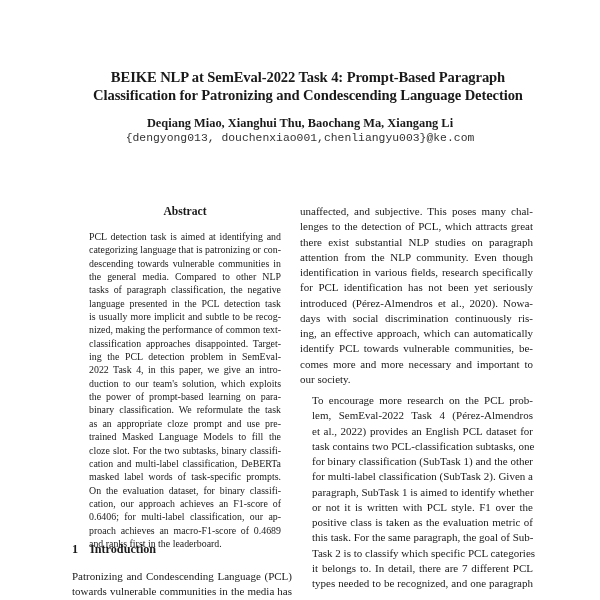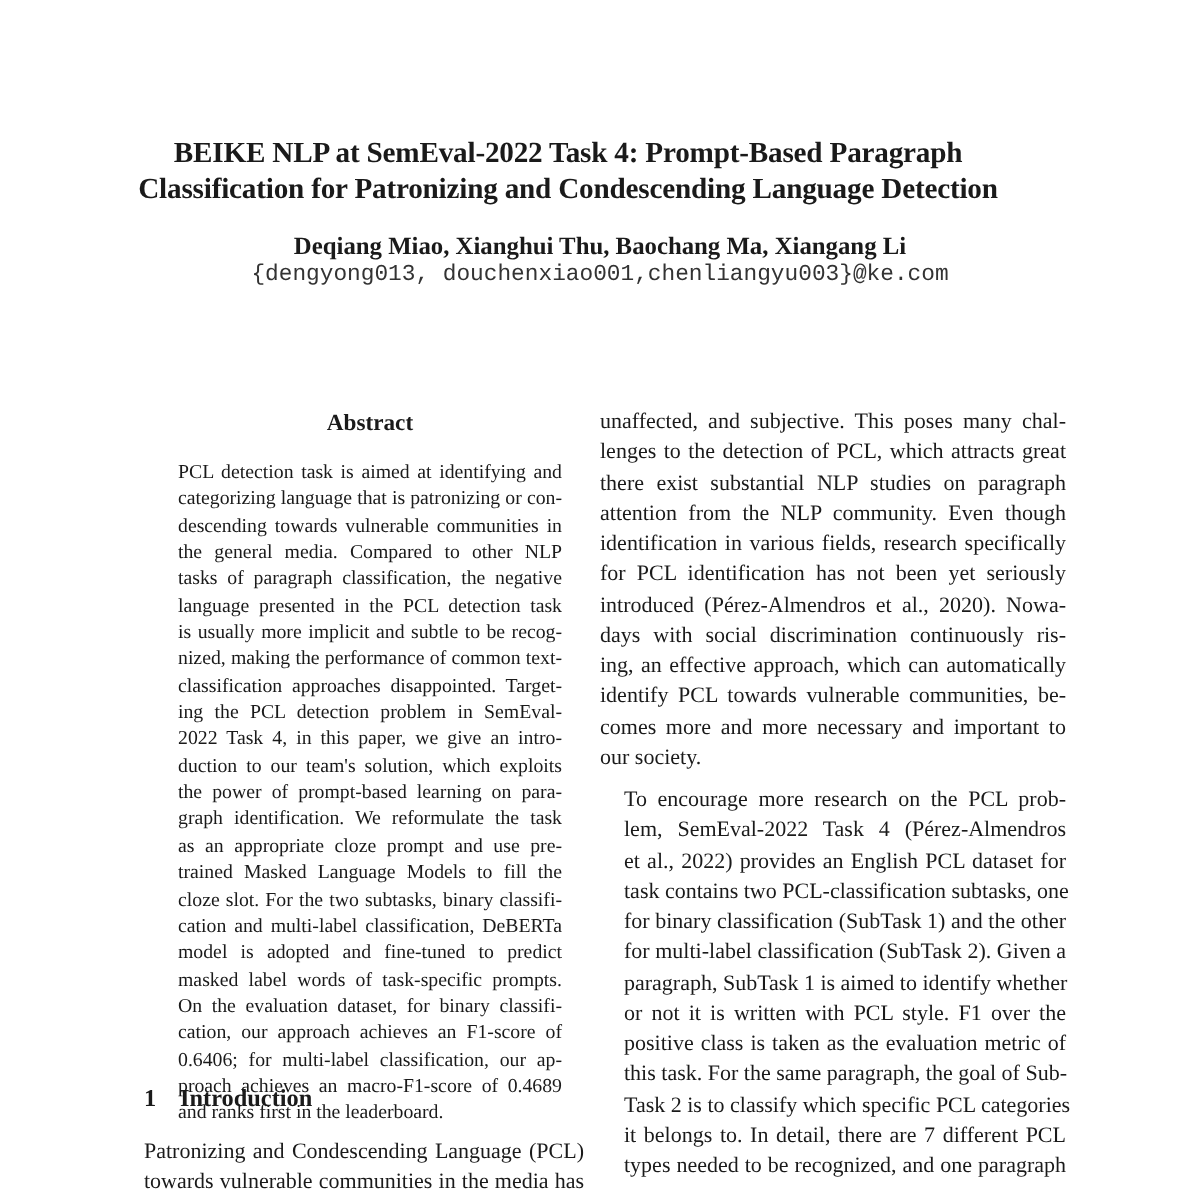--- a/index.html
+++ b/index.html
@@ -1,18 +1,18 @@
 <!DOCTYPE html>
 <html><head>
 <meta charset="utf-8">
 <style>
   html, body { margin: 0; padding: 0; background: #ffffff; }
   body { width: 600px; height: 600px; overflow: hidden; position: relative;
          font-family: "Liberation Serif", "DejaVu Serif", serif; color: #1a1a1a; }
-  .title { position: absolute; left: 44px; top: 68px; width: 480px; text-align: center;
+  .title { position: absolute; left: 68px; top: 68px; width: 480px; text-align: center;
            font-weight: bold; font-size: 14.6px; line-height: 18px; letter-spacing: -0.1px; }
   .authors { position: absolute; left: 60px; top: 116px; width: 480px; text-align: center;
              font-size: 12.4px; line-height: 15.3px; }
   .authors .b { font-weight: bold; }
   .authors sup { font-size: 8px; }
   .email { font-family: "Liberation Mono", "DejaVu Sans Mono", monospace; font-size: 11.4px; color: #333; }
   .abstract-head { position: absolute; left: 90px; width: 190px; top: 205px; text-align: center;
                    font-weight: bold; font-size: 11.6px; }
   .abstract-body { position: absolute; left: 89px; width: 192px; top: 230px;
                    font-size: 9.9px; line-height: 13.35px; text-align: justify; hyphens: manual; }
@@ -48,26 +48,25 @@
     <span class="line">the general media.  Compared to other NLP</span>
     <span class="line">tasks of paragraph classification, the negative</span>
     <span class="line">language presented in the PCL detection task</span>
     <span class="line">is usually more implicit and subtle to be recog-</span>
     <span class="line">nized, making the performance of common text-</span>
     <span class="line">classification approaches disappointed. Target-</span>
     <span class="line">ing the PCL detection problem in SemEval-</span>
     <span class="line">2022 Task 4, in this paper, we give an intro-</span>
     <span class="line">duction to our team's solution, which exploits</span>
     <span class="line">the power of prompt-based learning on para-</span>
-    <span class="line">graph identification.  We reformulate the task</span>
+    <span class="line">binary classification.  We reformulate the task</span>
     <span class="line">as an appropriate cloze prompt and use pre-</span>
     <span class="line">trained Masked Language Models to fill the</span>
     <span class="line">cloze slot. For the two subtasks, binary classifi-</span>
     <span class="line">cation and multi-label classification, DeBERTa</span>
-    <span class="line">model is adopted and fine-tuned to predict</span>
     <span class="line">masked label words of task-specific prompts.</span>
     <span class="line">On the evaluation dataset, for binary classifi-</span>
     <span class="line">cation, our approach achieves an F1-score of</span>
     <span class="line">0.6406; for multi-label classification, our ap-</span>
     <span class="line">proach achieves an macro-F1-score of 0.4689</span>
     <span class="line last">and ranks first in the leaderboard.</span>
   </div>
 
 <div class="sec-head"><span class="num">1</span><span>Introduction</span></div>
 <div class="left-body" id="left-body">

